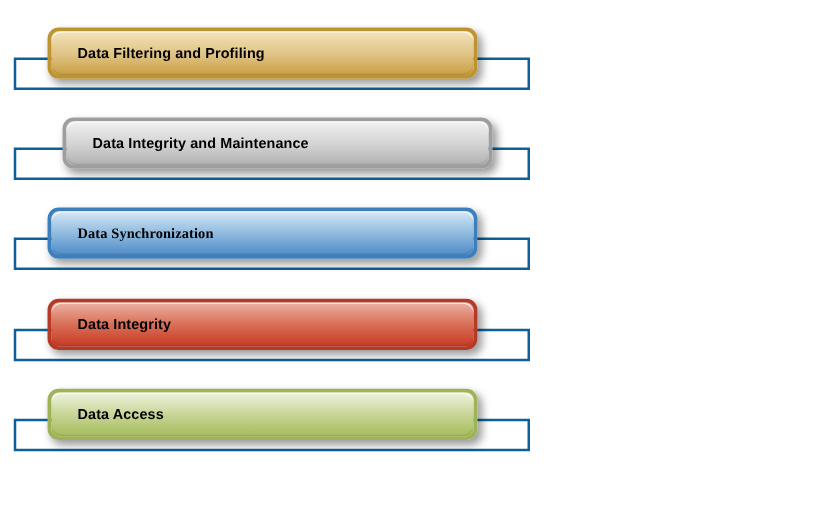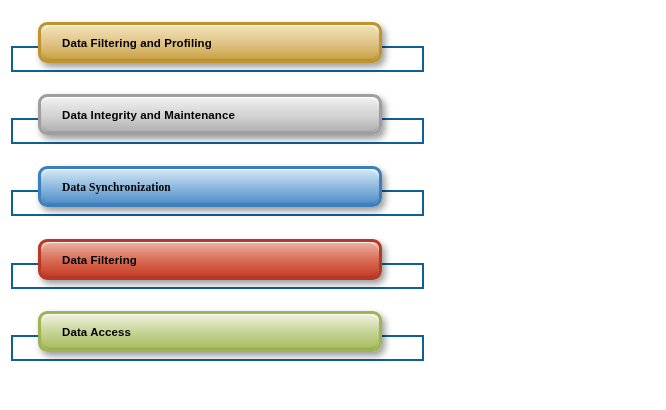--- a/index.html
+++ b/index.html
@@ -81,20 +81,21 @@
   }
 
   
   .theme-gold {
     background: linear-gradient(to bottom, #f3e4bc 0%, #ecd9a8 18%, #dfc183 55%, #cfa952 88%, #c79f45 100%);
     border: 3px solid #bd9430;
   }
   .theme-silver {
     background: linear-gradient(to bottom, #f2f2f2 0%, #e6e6e6 18%, #d2d2d2 55%, #b9b9b9 88%, #b2b2b2 100%);
     border: 3px solid #9e9e9e;
+    margin-left: 12px;
   }
   .theme-blue {
     background: linear-gradient(to bottom, #d8e7f4 0%, #bcd7ed 18%, #8ab6dd 55%, #5e97cd 88%, #4f8cc6 100%);
     border: 3px solid #3d7fbd;
     font-family: Liberation Serif, serif;
   }
   .theme-red {
     background: linear-gradient(to bottom, #eeb3a6 0%, #e59e8d 15%, #d96f57 50%, #cc4630 88%, #c53c26 100%);
     border: 3px solid #b53a26;
   }
@@ -125,21 +126,21 @@
   <div class="group" style="top:166px;">
     <div class="connector"></div>
     <div class="pill theme-blue">
       <span class="pill-label">Data Synchronization</span>
     </div>
   </div>
 
   <div class="group" style="top:239px;">
     <div class="connector"></div>
     <div class="pill theme-red">
-      <span class="pill-label">Data Filtering</span>
+      <span class="pill-label">Data Integrity</span>
     </div>
   </div>
 
   <div class="group" style="top:311px;">
     <div class="connector"></div>
     <div class="pill theme-green">
       <span class="pill-label">Data Access</span>
     </div>
   </div>
 

